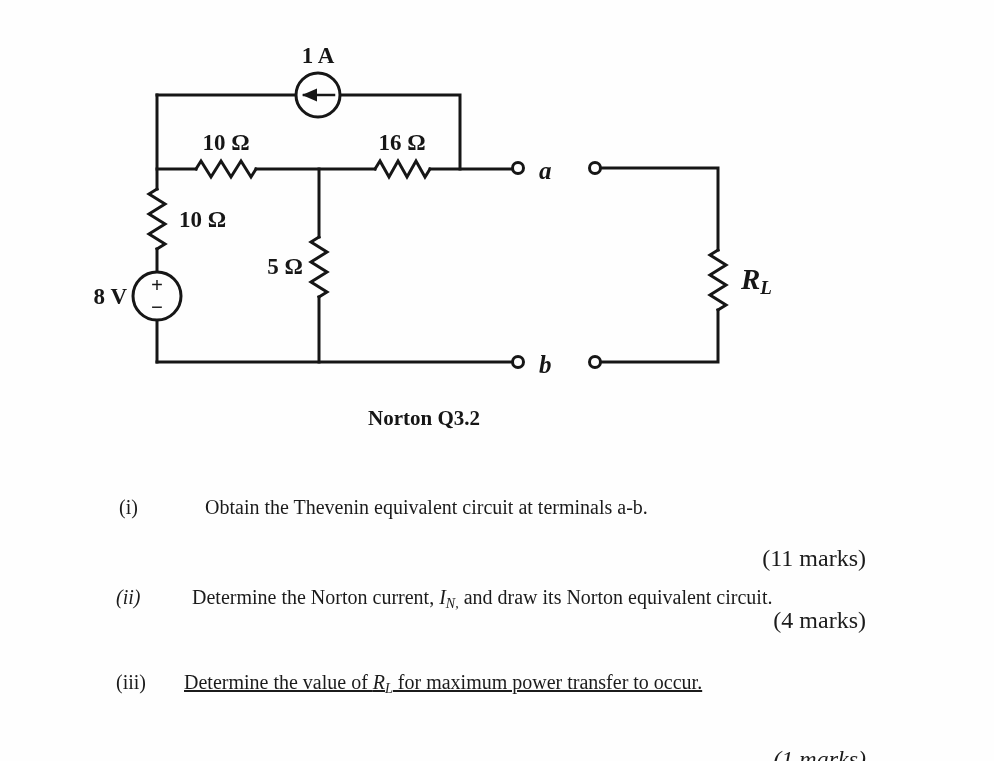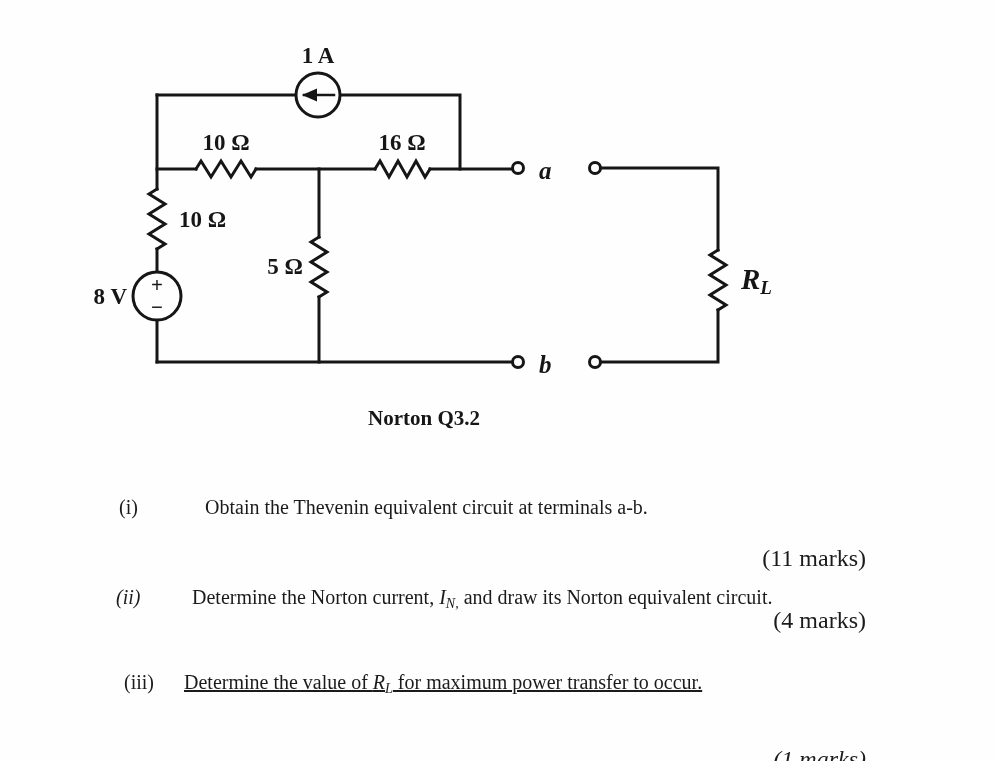--- a/index.html
+++ b/index.html
@@ -76,17 +76,17 @@
   <div class="caption">Norton Q3.2</div>
 
   <span class="qnum" style="left:119px;top:496px;">(i)</span>
   <span class="qtext" style="left:184px;top:496px;margin-left:21px;">Obtain the Thevenin equivalent circuit at terminals a-b.</span>
   <span class="marks" style="top:545px;">(11 marks)</span>
 
   <span class="qnum" style="left:116px;top:586px;font-style:italic;">(ii)</span>
   <span class="qtext" style="left:192px;top:586px;text-align:center;"><span>Determine the Norton current, </span><span class="sym">I</span><span class="sub">N,</span><span> and draw its Norton equivalent circuit.</span></span>
   <span class="marks" style="top:607px;">(4 marks)</span>
 
-  <span class="qnum" style="left:124px;top:671px;text-align:right;">(iii)</span>
+  <span class="qnum" style="left:116px;top:671px;text-align:right;">(iii)</span>
   <span class="qtext" style="left:184px;top:671px;text-decoration:underline;"><span>Determine the value of </span><span class="sym">R</span><span class="sub">L</span><span> for maximum power transfer to occur.</span></span>
   <span class="marks" style="top:746px;font-style:italic;">(1 marks)</span>
 
 </div>
 
 </body></html>

